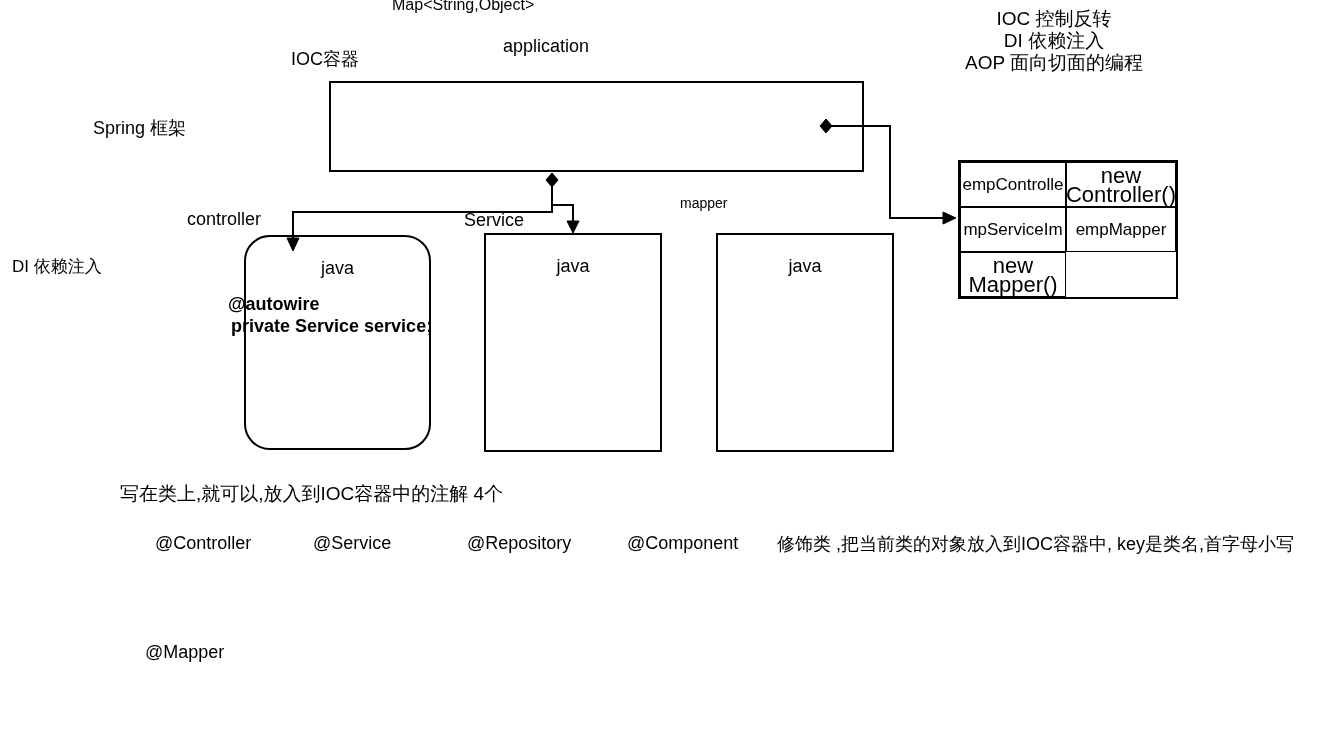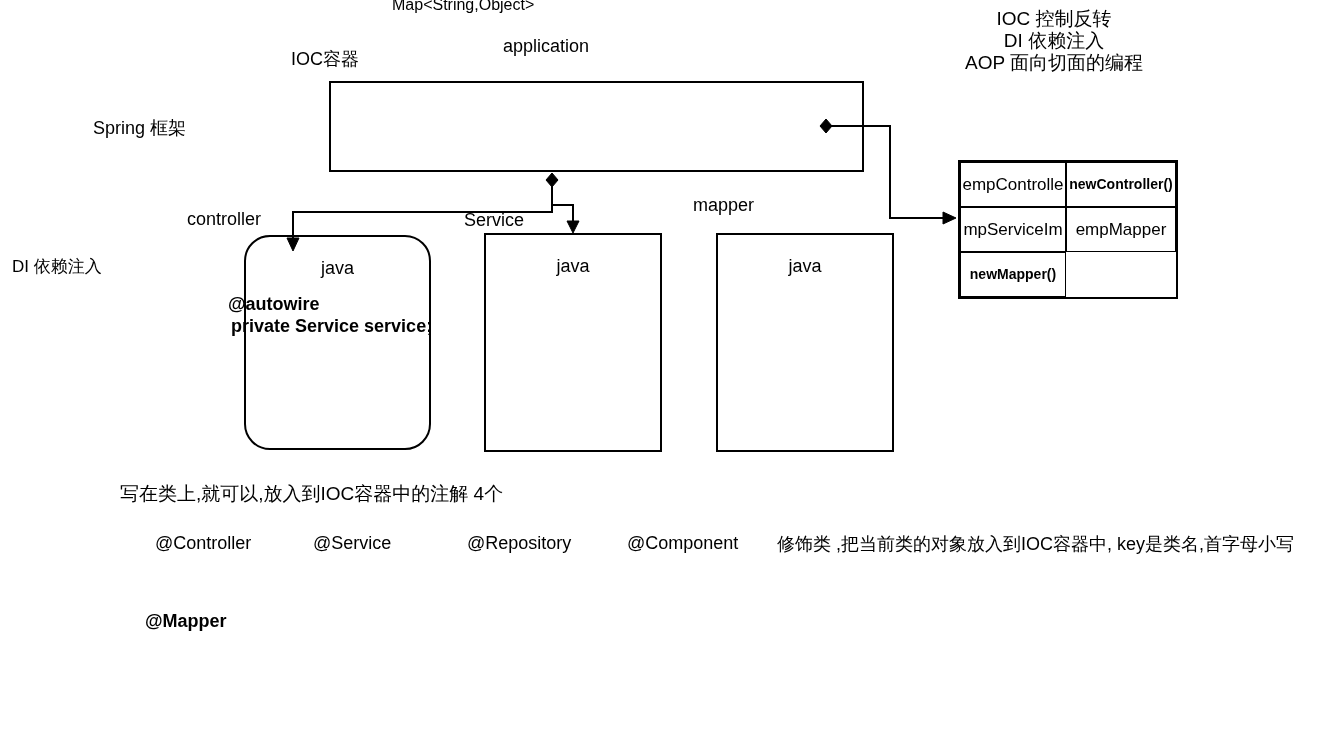--- a/index.html
+++ b/index.html
@@ -12,21 +12,21 @@
   .shape{position:absolute;border:2px solid #000;background:#fff;box-sizing:border-box;margin-left:44px;}
   .rounded{border-radius:26px;}
   .connectors{position:absolute;left:0;top:0;z-index:10;pointer-events:none;}
   .connectors path{fill:none;stroke:#000;stroke-width:2;}
   .connectors polygon{fill:#000;stroke:#000;}
   .bean-table{position:absolute;left:958px;top:160px;width:220px;border:2px solid #000;
     background:#fff;box-sizing:border-box;display:grid;grid-template-columns:106px 1fr;}
   .bean-table .cell{border:1px solid #000;display:flex;align-items:center;justify-content:center;
     overflow:hidden;box-sizing:border-box;}
   .bean-table .kcell{font-size:17px;white-space:nowrap;height:45px;}
-  .bean-table .vcell{flex-direction:row;font-size:14px;line-height:19px;text-align:center;height:45px;font-weight:bold;}
+  .bean-table .vcell{flex-direction:column;font-size:22px;line-height:19px;text-align:center;height:45px;}
   .codeline{position:absolute;white-space:nowrap;font-size:18px;font-weight:bold;}
 </style>
 </head>
 <body>
 
 <div class="canvas">
 
   <svg class="connectors" width="1330" height="742" viewBox="0 0 1330 742">
 
     <polygon points="552,173 558,180 552,187 546,180"></polygon>
@@ -60,21 +60,21 @@
     <div class="t" style="left:0;top:21px;width:100%;text-align:center;font-size:18px;">java</div>
   </div>
   <div class="codeline" style="left:228px;top:294px;">@autowire</div>
   <div class="codeline" style="left:231px;top:316px;">private Service service;</div>
 
   <div class="t" style="left:432px;top:210px;font-size:18px;margin-left:32px;">Service</div>
   <div class="shape" style="left:440px;top:233px;width:178px;height:219px;">
     <div class="t" style="left:0;top:21px;width:100%;text-align:center;font-size:18px;">java</div>
   </div>
 
-  <div class="t" style="left:680px;top:195px;font-size:18px;margin-left:13px;">mapper</div>
+  <div class="t" style="left:680px;top:195px;font-size:14px;">mapper</div>
   <div class="shape" style="left:672px;top:233px;width:178px;height:219px;">
     <div class="t" style="left:0;top:21px;width:100%;text-align:center;font-size:18px;">java</div>
   </div>
 
   <div class="bean-table">
     <div class="cell kcell">empControlle</div>
     <div class="cell vcell">
       <div>new</div>
       <div>Controller()</div>
     </div>
@@ -87,15 +87,15 @@
   </div>
 
   <div class="t" style="left:120px;top:483px;font-size:19px;">写在类上,就可以,放入到IOC容器中的注解 4个</div>
 
   <div class="t" style="left:155px;top:533px;font-size:18px;">@Controller</div>
   <div class="t" style="left:313px;top:533px;font-size:18px;">@Service</div>
   <div class="t" style="left:467px;top:533px;font-size:18px;">@Repository</div>
   <div class="t" style="left:627px;top:533px;font-size:18px;">@Component</div>
   <div class="t" style="left:777px;top:534px;font-size:18px;">修饰类 ,把当前类的对象放入到IOC容器中, key是类名,首字母小写</div>
 
-  <div class="t" style="left:145px;top:611px;font-size:18px;font-weight:bold;">@Mapper</div>
+  <div class="t" style="left:145px;top:642px;font-size:18px;">@Mapper</div>
 
 </div>
 
 </body></html>

